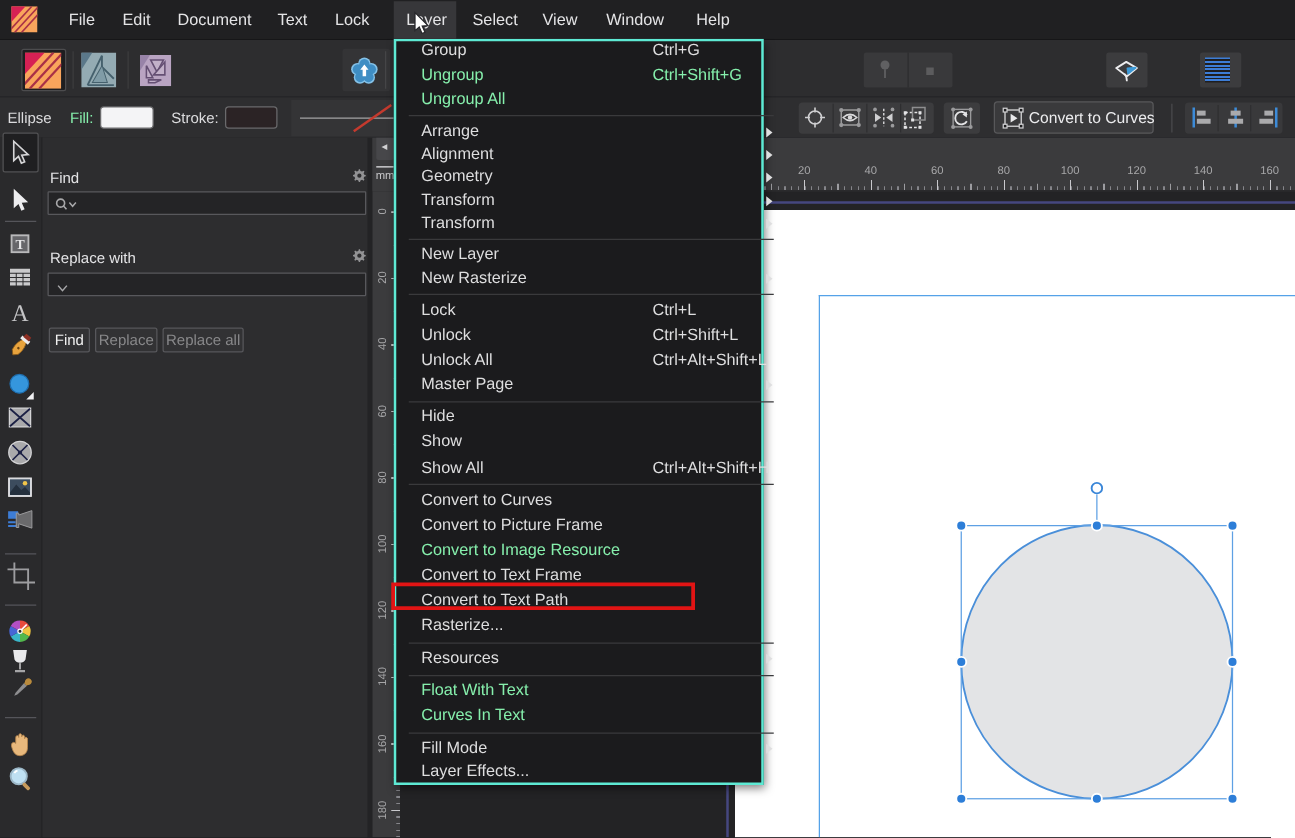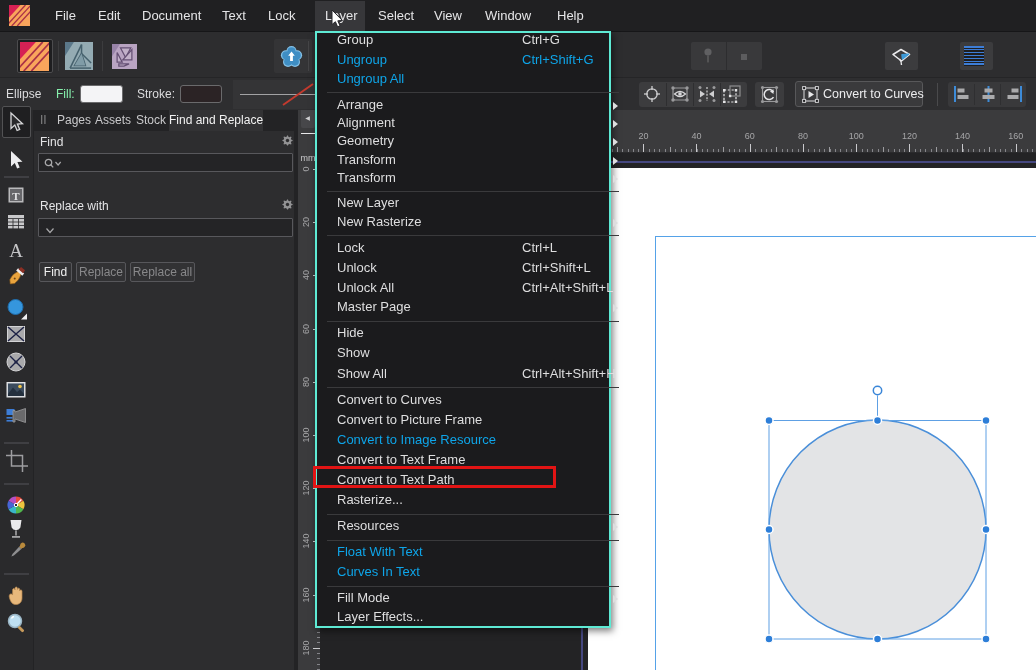--- a/index.html
+++ b/index.html
@@ -39,21 +39,21 @@
   .tickh { position:absolute; }
   #bleed-h { position:absolute; left:287px; top:51px; width:455px; height:2px; background:#45477f; }
   #bleed-v { position:absolute; left:286.5px; top:51px; width:2px; height:509px; background:#45477f; }
   #margin-h { position:absolute; left:360.5px; top:125.5px; width:381.5px; height:1px; background:#55a2e8; }
   #margin-v { position:absolute; left:360.5px; top:125.5px; width:1px; height:434.5px; background:#55a2e8; }
 
   
   #menu { left:315px; top:31px; width:296px; height:597px; background:#1b1b1d; border:2px solid #5eead4; box-shadow:2px 3px 7px rgba(0,0,0,.5); z-index:20; }
   .mi { position:absolute; left:20px; font-size:13px; color:#dededf; white-space:nowrap; }
   .sc { position:absolute; left:205px; font-size:13px; color:#dededf; white-space:nowrap; }
-  .dis { color:#0ea5e9; }
+  .dis { color:#86efac; }
   .msep { position:absolute; left:10px; width:292px; height:1px; background:#3a3a3c; }
   .arr { position:absolute; left:296px; width:0; height:0; border-left:5px solid #dededf; border-top:4px solid transparent; border-bottom:4px solid transparent; }
 
   #redrect { left:313px; top:466px; width:243px; height:22px; border:3px solid #e21414; z-index:40; }
 </style>
 </head>
 <body>
 <div id="app">
 
   <div id="menubar" class="abs">
@@ -352,27 +352,20 @@
         <rect x="4.6" y="4.6" width="7" height="3" rx="1.2" transform="rotate(45 4.6 4.6)" fill="#c79a5b"></rect>
       </g>
 
       <line x1="4" y1="333" x2="29" y2="333" stroke="#55555a" stroke-width="1"></line>
       <line x1="4" y1="374" x2="29" y2="374" stroke="#55555a" stroke-width="1"></line>
       <line x1="4" y1="464" x2="29" y2="464" stroke="#55555a" stroke-width="1"></line>
     </svg>
   </div>
 
   <div id="panel" class="abs">
-    <div id="tabbar">
-      <div class="tab" style="left:6px;color:#808082">II</div>
-      <div class="tab" style="left:23px">Pages</div>
-      <div class="tab" style="left:61px">Assets</div>
-      <div class="tab" style="left:102px">Stock</div>
-      <div id="activetab" class="tab">Find and Replace</div>
-    </div>
     <div class="lbl" style="left:6px;top:25px">Find</div>
     <div class="input" style="top:43px"></div>
     <div class="lbl" style="left:6px;top:89px">Replace with</div>
     <div class="input" style="top:108px"></div>
     <svg class="abs" style="left:248px;top:25px" width="11" height="11" viewBox="0 0 13 13">
       <path d="M6.5,1 L7.6,1 L8,2.6 L9.5,3.2 L11,2.4 L11.8,3.2 L11,4.7 L11.6,6.2 L13,6.5 L13,7.6 L11.6,8 L11,9.5 L11.8,11 L11,11.8 L9.5,11 L8,11.6 L7.6,13 L6.5,13 L6,11.6 L4.5,11 L3,11.8 L2.2,11 L3,9.5 L2.4,8 L1,7.6 L1,6.5 L2.4,6 L3,4.5 L2.2,3 L3,2.2 L4.5,3 L6,2.6 Z" fill="#929294" transform="translate(-0.5,-0.5)"></path>
       <circle cx="6.5" cy="6.5" r="2" fill="#2d2d2f"></circle>
     </svg>
     <svg class="abs" style="left:248px;top:89px" width="11" height="11" viewBox="0 0 13 13">
       <path d="M6.5,1 L7.6,1 L8,2.6 L9.5,3.2 L11,2.4 L11.8,3.2 L11,4.7 L11.6,6.2 L13,6.5 L13,7.6 L11.6,8 L11,9.5 L11.8,11 L11,11.8 L9.5,11 L8,11.6 L7.6,13 L6.5,13 L6,11.6 L4.5,11 L3,11.8 L2.2,11 L3,9.5 L2.4,8 L1,7.6 L1,6.5 L2.4,6 L3,4.5 L2.2,3 L3,2.2 L4.5,3 L6,2.6 Z" fill="#929294" transform="translate(-0.5,-0.5)"></path>
@@ -419,21 +412,21 @@
         <div class="rnum vnum" style="left:-4px;top:276px;width:24px;height:12px;text-align:center;line-height:12px">100</div>
         <div class="rnum vnum" style="left:-4px;top:329.20000000000005px;width:24px;height:12px;text-align:center;line-height:12px">120</div>
         <div class="rnum vnum" style="left:-4px;top:382.40000000000003px;width:24px;height:12px;text-align:center;line-height:12px">140</div>
         <div class="rnum vnum" style="left:-4px;top:435.6px;width:24px;height:12px;text-align:center;line-height:12px">160</div>
         <div class="rnum vnum" style="left:-4px;top:488.8px;width:24px;height:12px;text-align:center;line-height:12px">180</div>
         <div class="tickh" style="left:18.5px;top:0.03999999999999915px;width:3.5px;height:516.96px;background:repeating-linear-gradient(to bottom,#85858a 0px,#85858a 1px,transparent 1px,transparent 5.32px)"></div>
         <div class="tickh" style="left:16.5px;top:16px;width:5.5px;height:501px;background:repeating-linear-gradient(to bottom,#9c9ca0 0px,#9c9ca0 1px,transparent 1px,transparent 26.6px)"></div>
         <div class="tickh" style="left:14.5px;top:16px;width:7.5px;height:501px;background:repeating-linear-gradient(to bottom,#c9c9cd 0px,#c9c9cd 1px,transparent 1px,transparent 53.2px)"></div>
       </div>
     <div id="corner" style="position:absolute;left:4px;top:0;width:22px;height:43px;background:#3b3b3d">
-      <div style="position:absolute;left:2.5px;top:43px;font-size:9px;color:#c9c9cb">mm</div>
+      <div style="position:absolute;left:2.5px;top:25px;font-size:9px;color:#c9c9cb">mm</div>
       <div style="position:absolute;left:2.5px;top:22.5px;width:14px;height:1.5px;background:#e8e8ea"></div>
       <div style="position:absolute;left:2.5px;top:-2px;width:14px;height:20px;background:#47474a;border-radius:2px;color:#d0d0d2;font-size:6px;text-align:center;line-height:20px">◀</div>
     </div>
 
     <svg id="sel" style="position:absolute;left:446px;top:260px" width="290" height="300" viewBox="0 0 290 300">
       <ellipse cx="137.5" cy="159.5" rx="108.5" ry="109.5" fill="#e3e4e6" stroke="#4a8fd9" stroke-width="1.5"></ellipse>
       <rect x="29" y="50.5" width="217" height="218.5" fill="none" stroke="#5ea0e4" stroke-width="1"></rect>
       <line x1="137.5" y1="25.5" x2="137.5" y2="50.5" stroke="#5ea0e4" stroke-width="1"></line>
       <circle cx="137.5" cy="20.5" r="4.2" fill="#fff" stroke="#3a86d8" stroke-width="1.5"></circle>
       <g fill="#2d7ed8" stroke="#fff" stroke-width="1.5">

